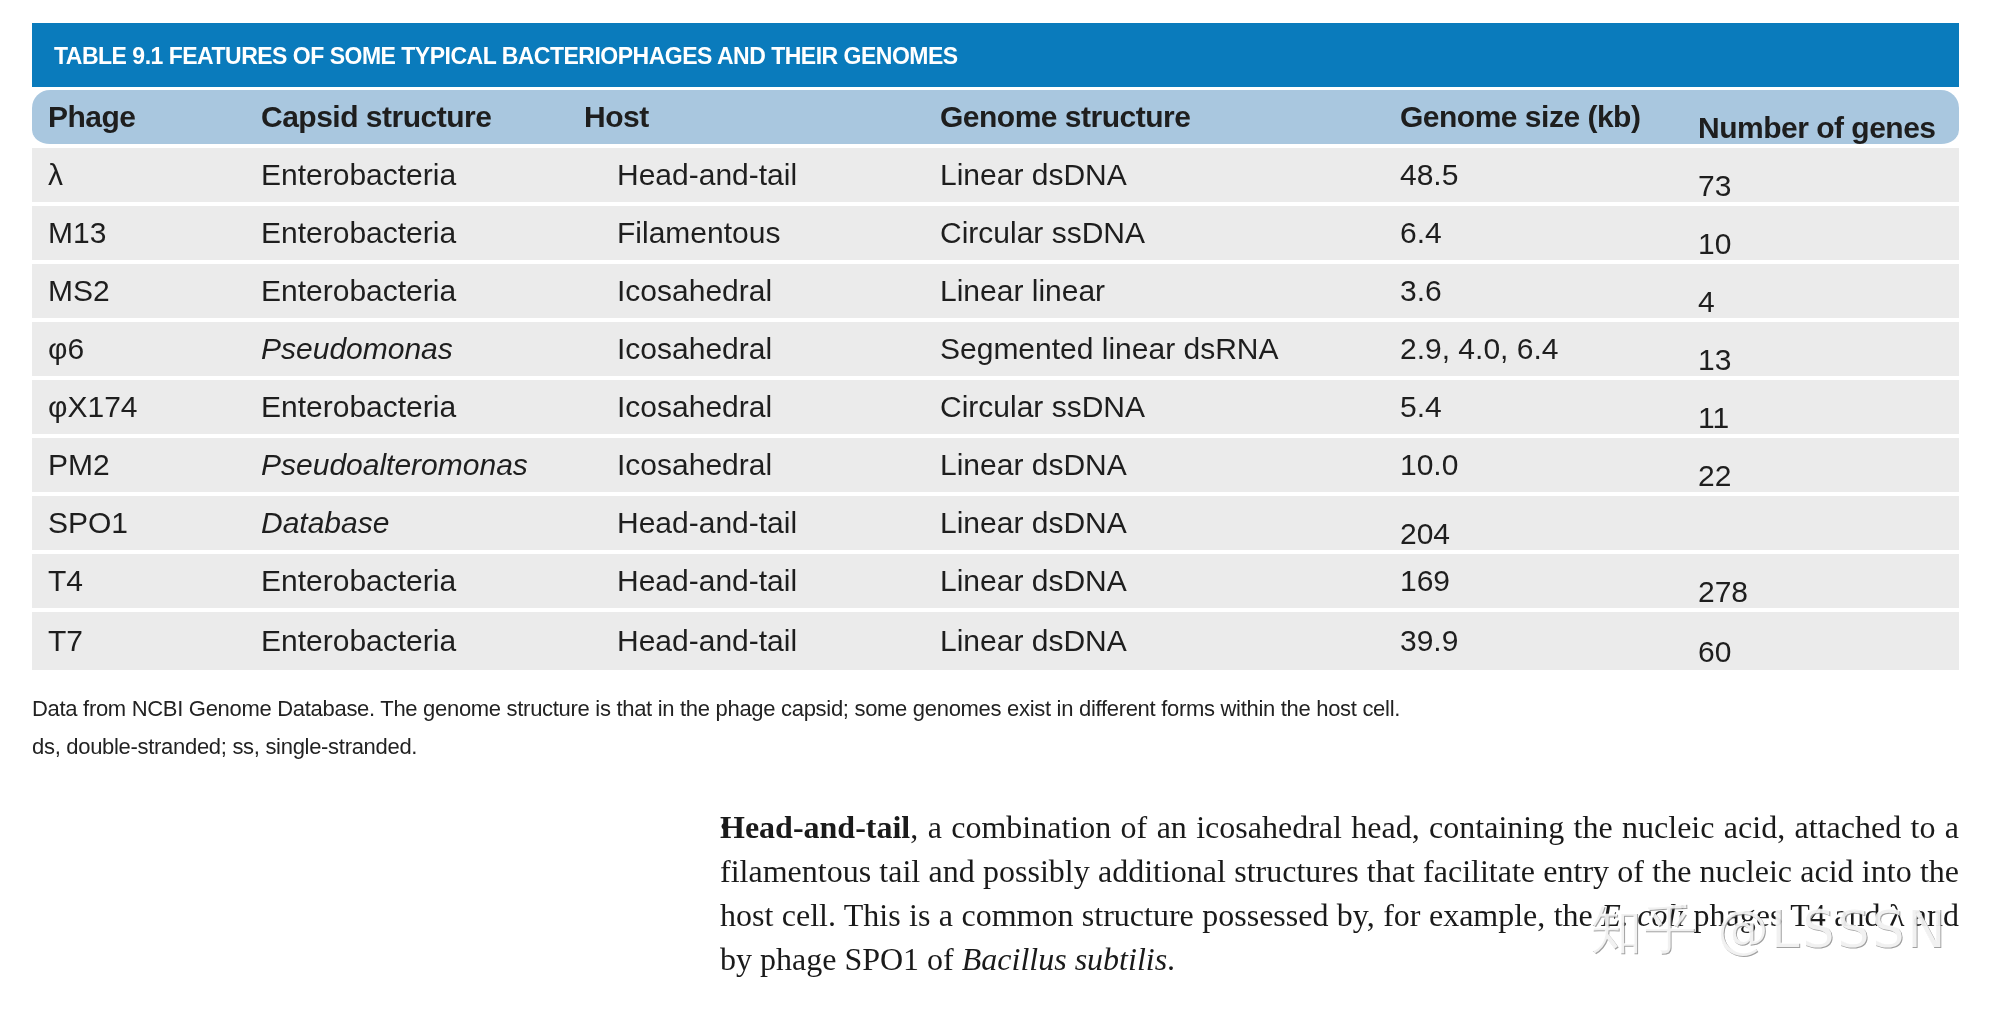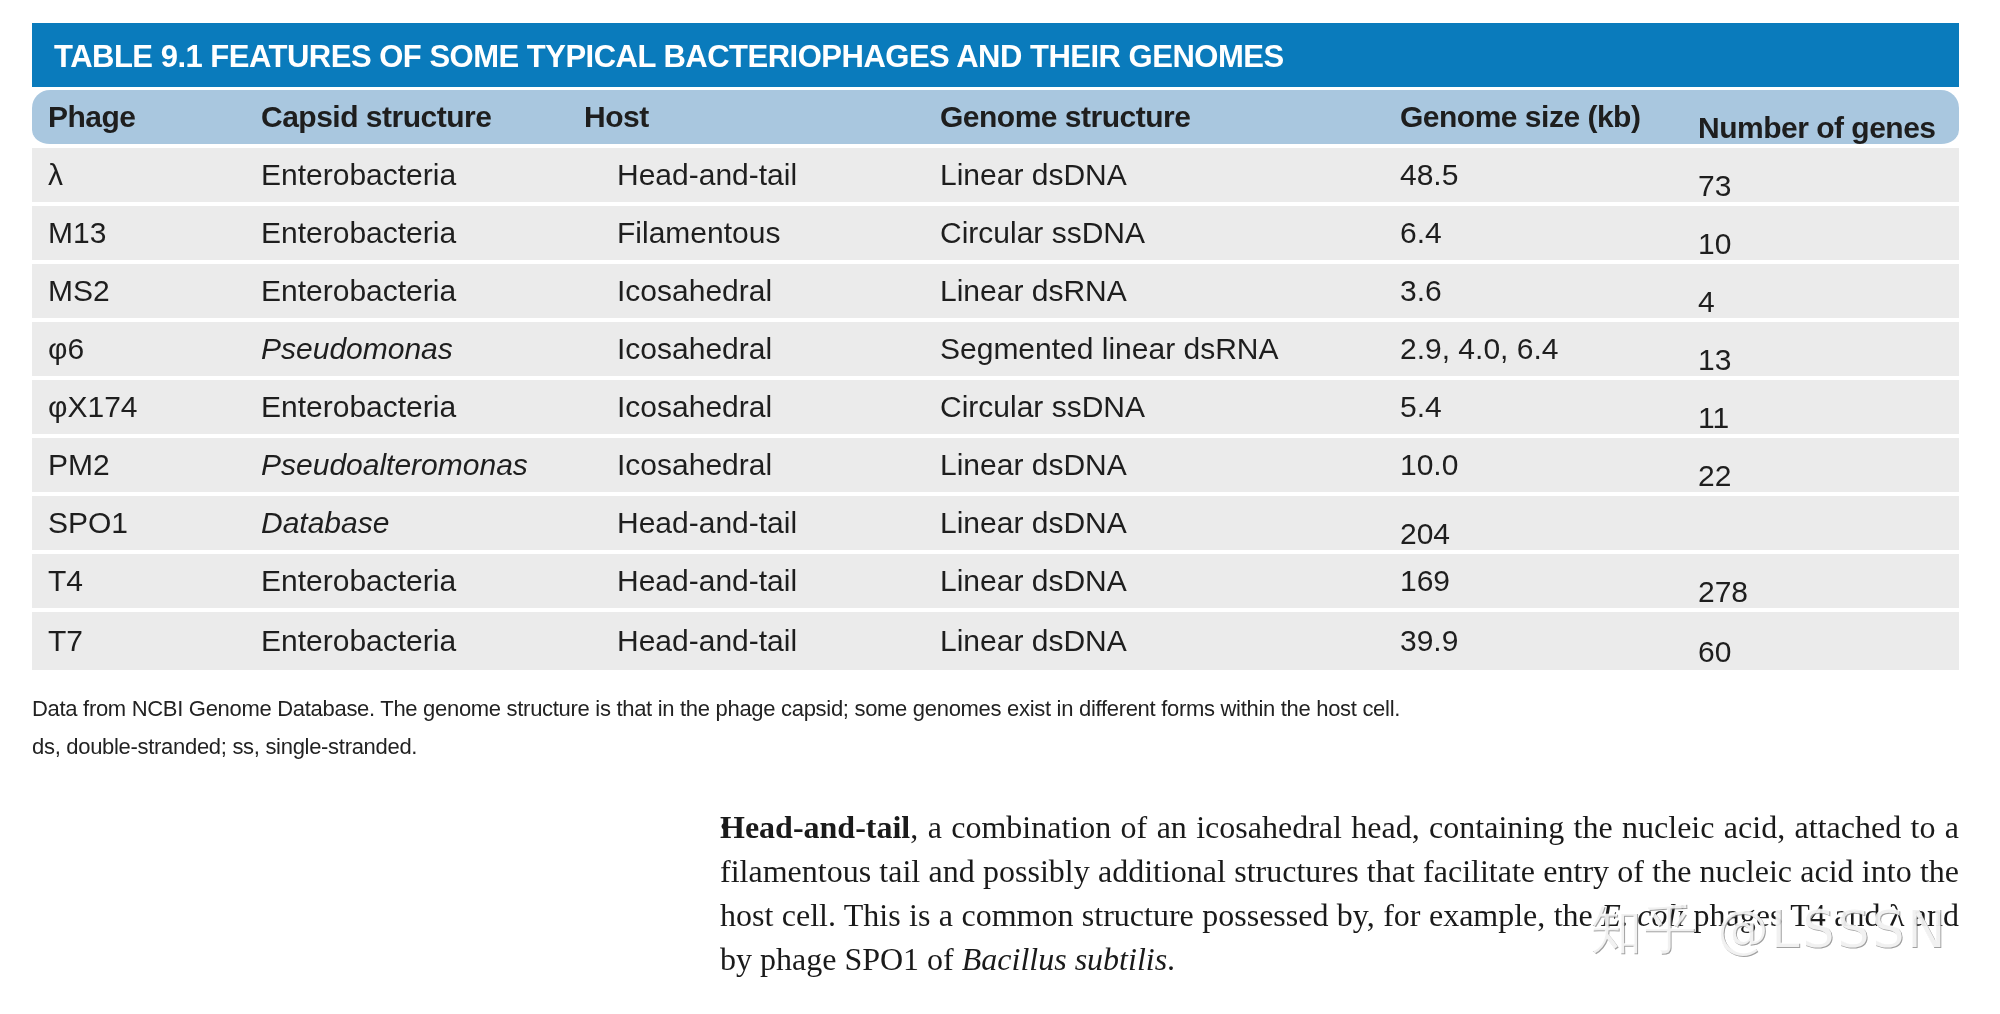--- a/index.html
+++ b/index.html
@@ -1,18 +1,18 @@
 <!DOCTYPE html>
 <html><head>
 <meta charset="utf-8">
 <style>
   html, body { margin: 0; padding: 0; background: #ffffff; }
   body { width: 2000px; height: 1014px; position: relative; overflow: hidden; font-family: "Liberation Sans", sans-serif; color: #1e1e1e; }
   .table-wrap { position: absolute; left: 32px; top: 23px; width: 1927px; }
-  .title-bar { height: 67px; background: #0a7bbc; color: #ffffff; font-weight: bold; font-size: 31px; line-height: 67px; padding-left: 22px; letter-spacing: -0.5px; box-sizing: border-box; border-bottom: 3px solid #ffffff; }
+  .title-bar { height: 67px; background: #0a7bbc; color: #ffffff; font-weight: bold; font-size: 23px; line-height: 67px; padding-left: 22px; letter-spacing: -0.5px; box-sizing: border-box; border-bottom: 3px solid #ffffff; }
   .grid-row { display: flex; align-items: center; box-sizing: border-box; border-bottom: 4px solid #ffffff; }
   .header-row { height: 58px; background: #a9c7df; font-weight: bold; font-size: 30px; letter-spacing: -0.5px; border-radius: 18px; }
   .data-row { height: 58px; background: #ebebeb; font-size: 30px; }
   .data-row:last-child { border-bottom: none; }
   .cell { box-sizing: border-box; white-space: nowrap; }
   .c0 { width: 213px; padding-left: 16px; }
   .c1 { width: 356px; padding-left: 16px; }
   .c2 { width: 323px; padding-left: 16px; }
   .c3 { width: 460px; padding-left: 16px; }
   .c4 { width: 298px; padding-left: 16px; }
@@ -54,21 +54,21 @@
       <div class="cell c1">Enterobacteria</div>
       <div class="cell c2">Filamentous</div>
       <div class="cell c3">Circular ssDNA</div>
       <div class="cell c4">6.4</div>
       <div class="cell c5">10</div>
     </div>
     <div class="grid-row data-row">
       <div class="cell c0">MS2</div>
       <div class="cell c1">Enterobacteria</div>
       <div class="cell c2">Icosahedral</div>
-      <div class="cell c3">Linear dsRNA</div>
+      <div class="cell c3">Linear linear</div>
       <div class="cell c4">3.6</div>
       <div class="cell c5">4</div>
     </div>
     <div class="grid-row data-row">
       <div class="cell c0">φ6</div>
       <div class="cell c1 italic">Pseudomonas</div>
       <div class="cell c2">Icosahedral</div>
       <div class="cell c3">Segmented linear dsRNA</div>
       <div class="cell c4">2.9, 4.0, 6.4</div>
       <div class="cell c5">13</div>

